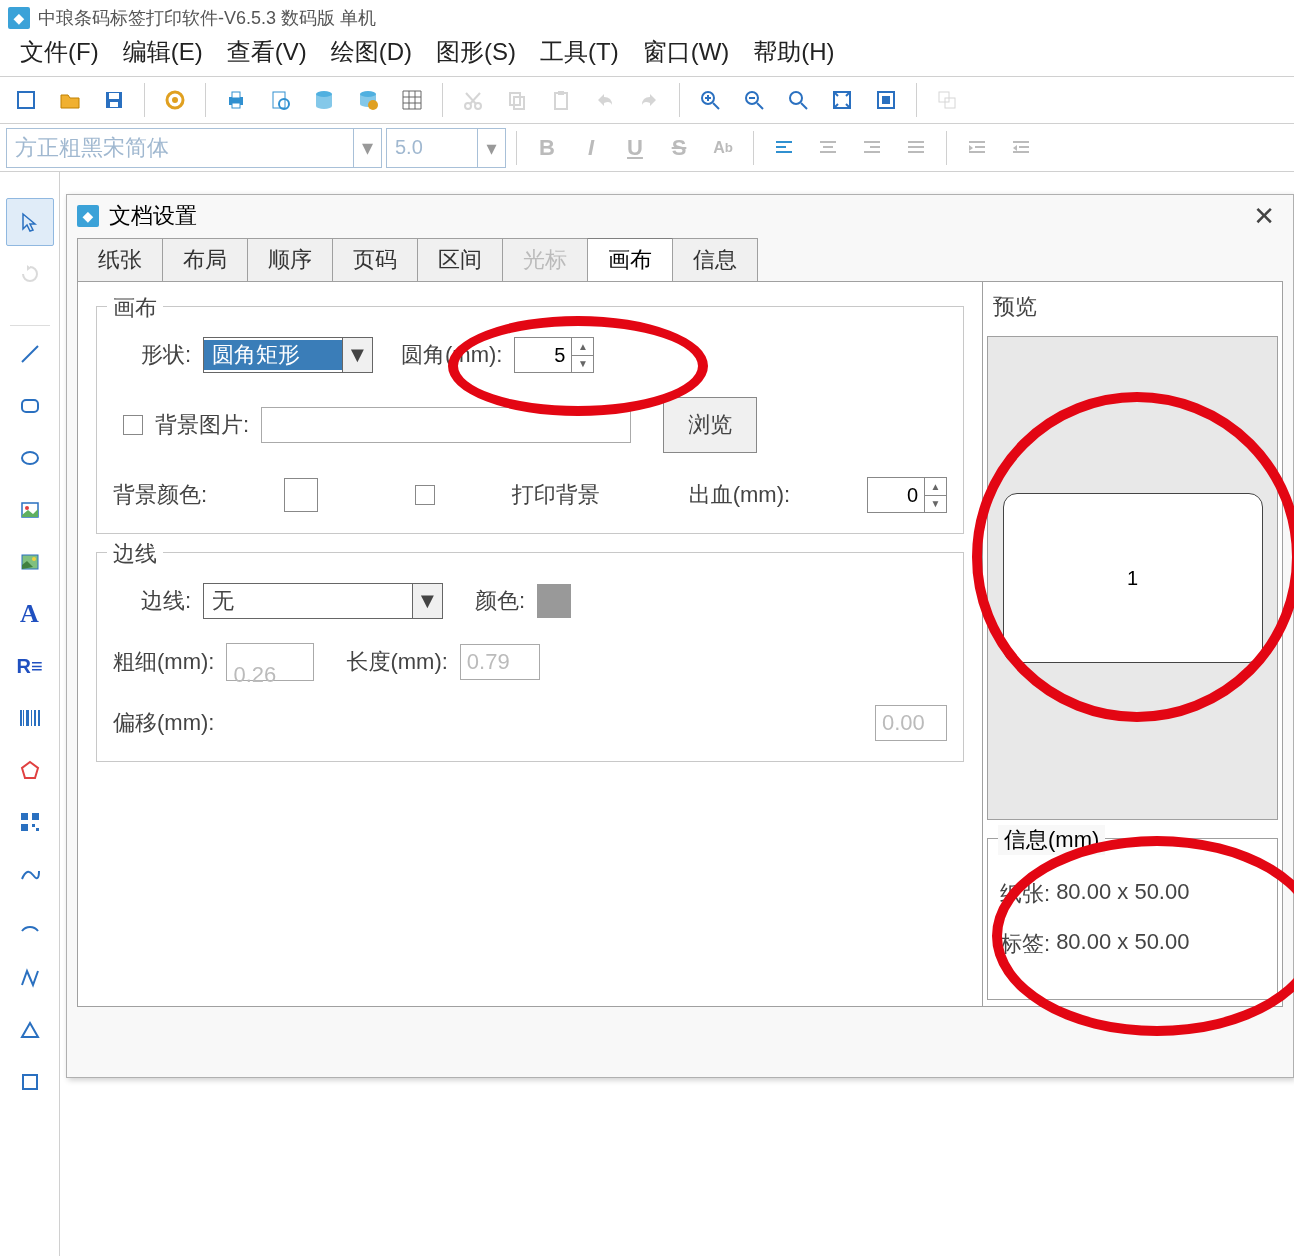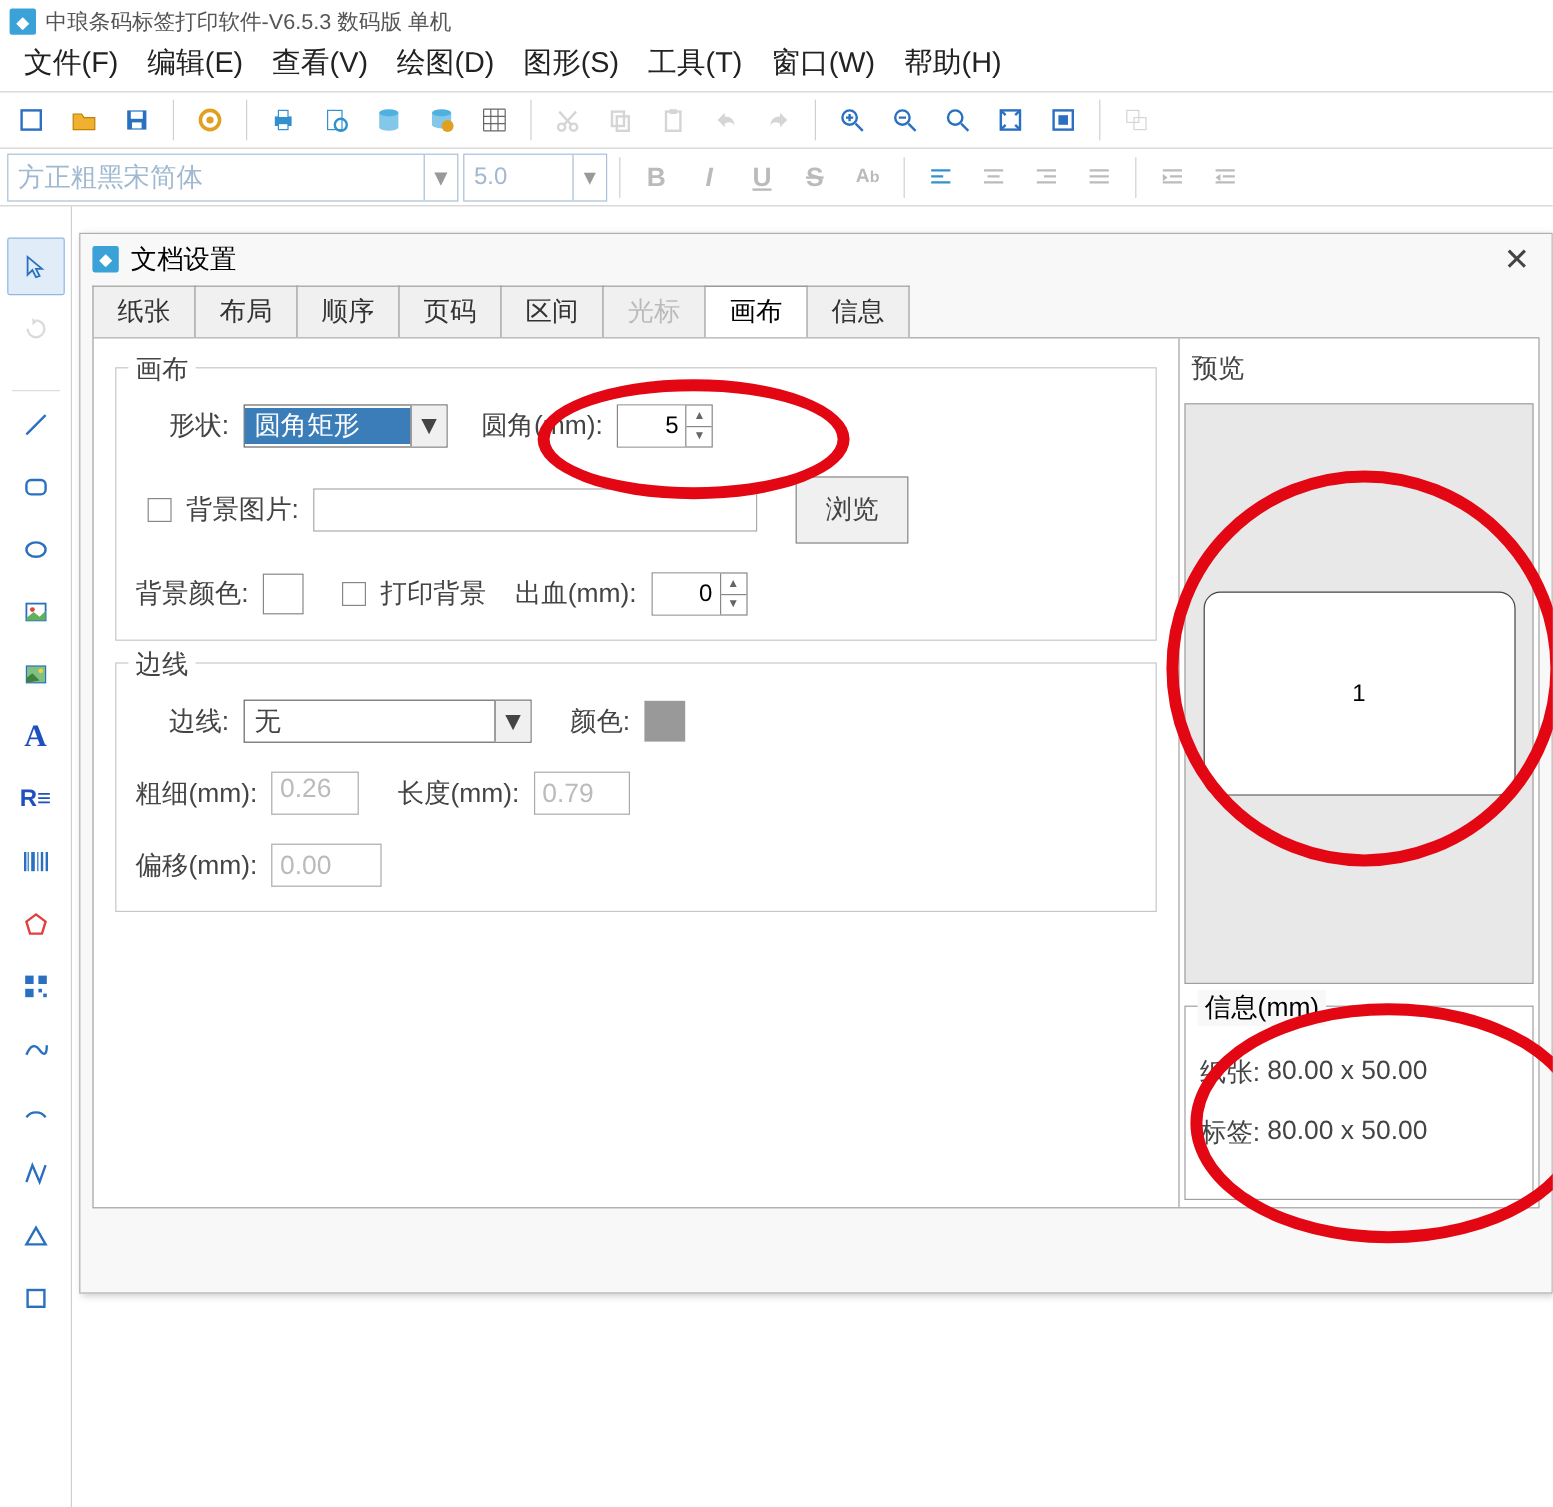--- a/index.html
+++ b/index.html
@@ -38,21 +38,21 @@
     .tab.active { background: #fff; color: #000; border-top:1px solid #808080; position:relative; z-index:2;}
     
     .dlg-body { display: flex; height: calc(100% - 86px - 70px); background: #fff; border: 1px solid #a0a0a0; margin: 0 10px; }
     .dlg-main { flex: 1; padding: 24px 18px; position: relative; }
     .dlg-side { width: 300px; border-left: 1px solid #a0a0a0; padding: 6px 4px; display:flex; flex-direction:column; gap:10px;}
     
     .group { border: 1px solid #c8c8c8; padding: 30px 16px 20px; margin-bottom: 18px; position: relative; }
     .group-title { position: absolute; top: -14px; left: 10px; background: #fff; padding: 0 6px; font-size: 22px; color: #444; }
     
     .row { display: flex; align-items: center; gap: 12px; margin-bottom: 24px; font-size: 22px; color: #444;}
-    .row:last-child{margin-bottom:0;}
+    .row:last-child{margin-bottom:0;justify-content:space-between;}
     label { font-size: 22px; color: #444; }
     
     .combo { height: 36px; border: 1px solid #666; background: #fff; display: flex; align-items: center; position: relative; font-size: 22px; }
     .combo .val { flex:1; padding: 0 8px; }
     .combo .arrow { width: 30px; height: 100%; border-left: 1px solid #666; display:flex; align-items:center; justify-content:center; background:#f0f0f0;}
     .combo.sel .val { background:#3a7db8; color:#fff;}
     
     .spin { height: 36px; border: 1px solid #888; display: flex; background:#fff;}
     .spin input { width: 56px; border: none; text-align: right; padding: 0 6px; font-size: 20px; outline:none;}
     .spin .arrows { width: 22px; border-left: 1px solid #888; display:flex; flex-direction:column;}
@@ -493,32 +493,32 @@
           <div class="combo" style="width:240px">
             <div class="val">无</div>
             <div class="arrow">▼</div>
           </div>
           <label style="margin-left:20px">颜色:</label>
           <div class="grayswatch"></div>
         </div>
 
         <div class="row">
           <label>粗细(mm):</label>
-          <div class="txtbox disabled-input" style="width:73px;display:flex;align-items:flex-end;padding:8px 6px">
+          <div class="txtbox disabled-input" style="width:88px;display:flex;align-items:flex-start;padding:18px 6px">
               <span>0.26</span>
             </div>
           <label style="margin-left:20px">长度(mm):</label>
           <div class="txtbox disabled-input" style="width:80px;display:flex;align-items:center;padding:0 6px">
               <span>0.79</span>
             </div>
         </div>
 
         <div class="row">
           <label>偏移(mm):</label>
-          <div class="txtbox disabled-input" style="width:92px;display:flex;align-items:center;padding:0 6px">
+          <div class="txtbox disabled-input" style="width:72px;display:flex;align-items:center;padding:0 6px">
               <span>0.00</span>
             </div>
         </div>
       </div>
 
       <div class="red-circle red-c1"></div>
     </div>
 
     <div class="dlg-side" style="position:relative">
       <div class="preview-title">预览</div>

